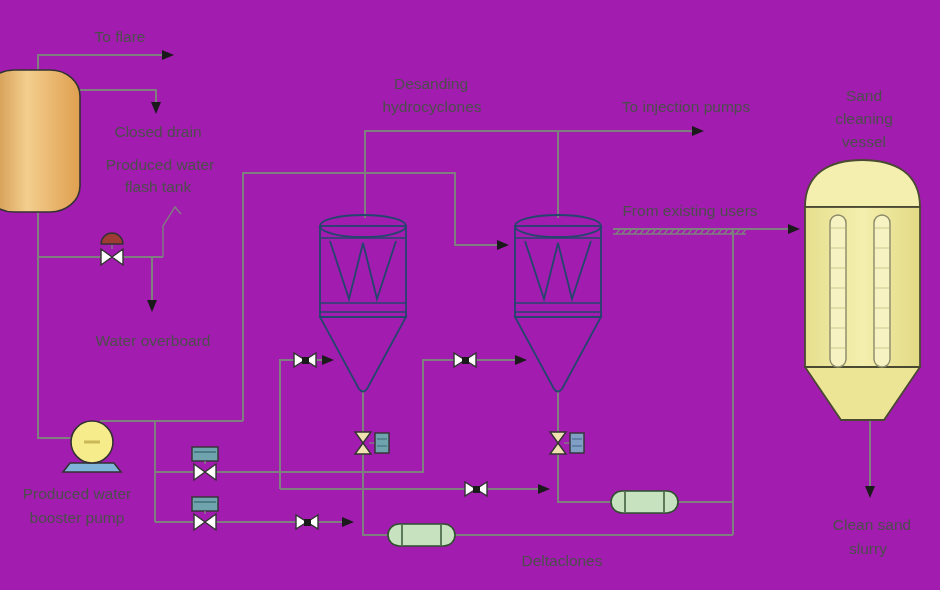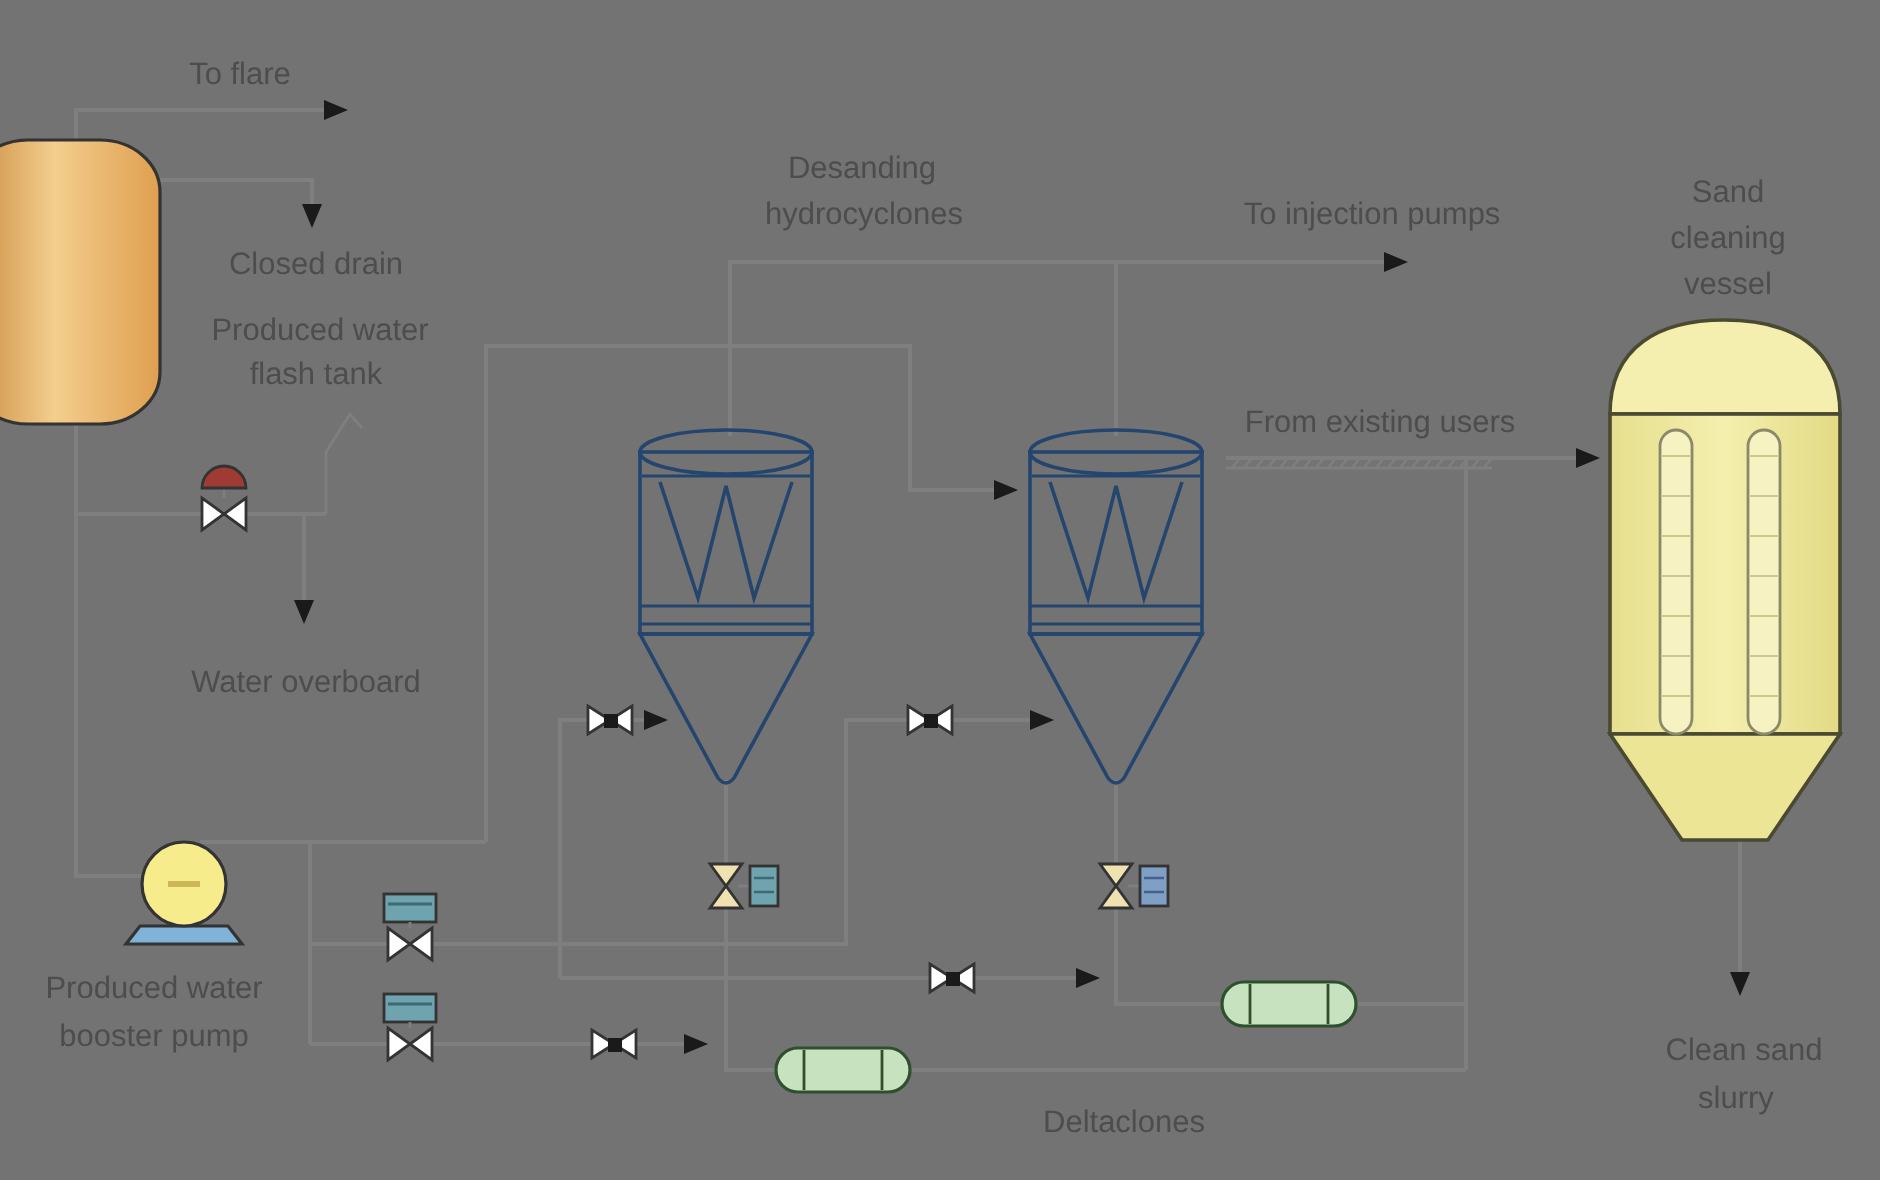--- a/index.html
+++ b/index.html
@@ -1,16 +1,16 @@
 <!DOCTYPE html>
 <html><head>
 <meta charset="utf-8">
 <style>
   html,body{margin:0;padding:0;background:#ffffff;}
-  #stage{position:relative;width:940px;height:590px;background:#737373;overflow:hidden;
+  #stage{position:relative;width:940px;height:590px;background:#a21caf;overflow:hidden;
          font-family:"Liberation Sans", sans-serif;}
   svg{position:absolute;left:0;top:0;}
   .pipe{stroke:#7f7f7f;stroke-width:2;fill:none;}
   .pipe-thin{stroke:#7f7f7f;stroke-width:1.4;fill:none;}
   .outline{stroke:#333333;stroke-width:1.6;}
   .cyc-stroke{stroke:#24456e;stroke-width:1.8;fill:none;}
   .lbl{fill:#4d4d4d;font-size:15.5px;text-anchor:middle;}
   .valve{stroke:#333333;stroke-width:1.4;}
   .seam{stroke:#24456e;stroke-width:1.4;}
 </style>

